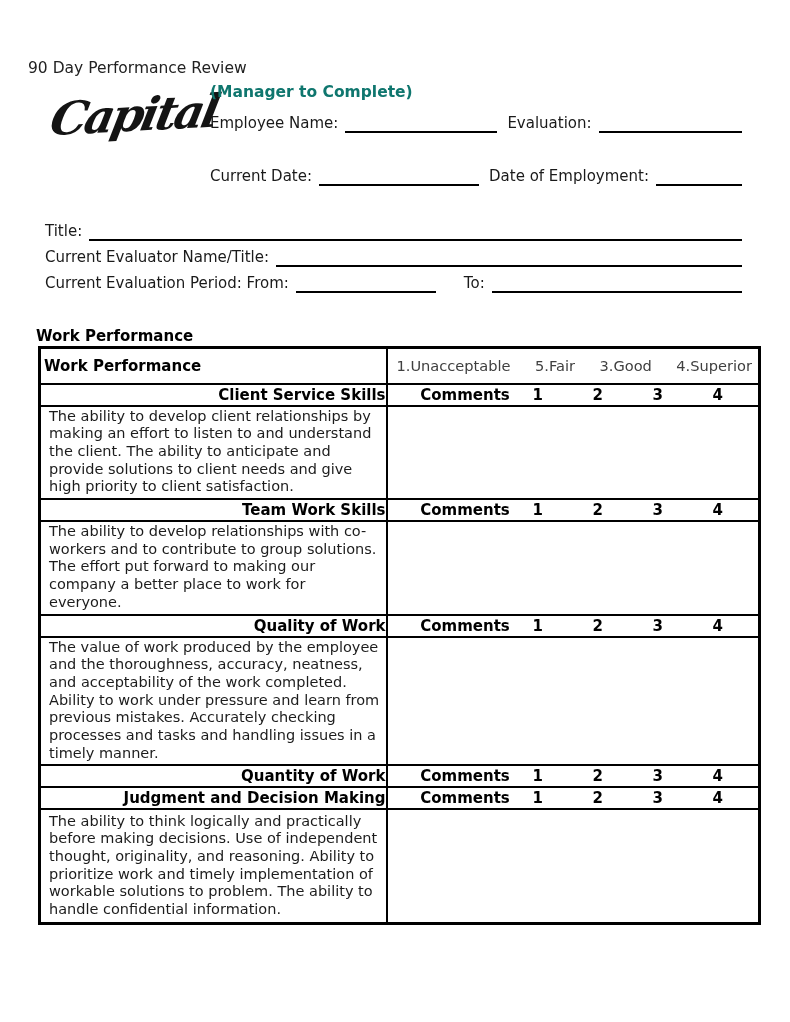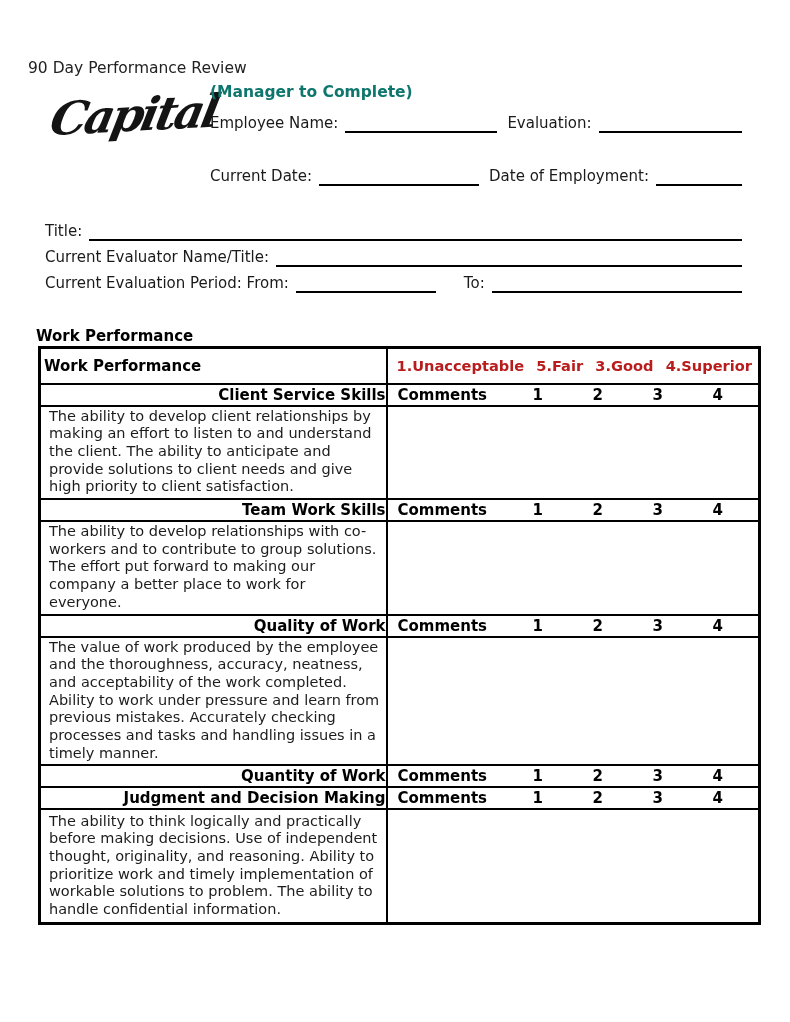--- a/index.html
+++ b/index.html
@@ -94,23 +94,23 @@
   td.head-left {
     font-weight: bold;
     font-size: 15px;
     color: #000;
     padding-left: 3px;
   }
   td.head-ratings { padding: 0 6px 0 9px; }
   .ratings-wrap {
     display: flex;
     justify-content: space-between;
-    font-weight: bold;
+    font-weight: normal;
     font-size: 14.6px;
-    color: #b91c1c;
+    color: #404040;
     white-space: nowrap;
   }
   tr.skill-row td { height: 20px; }
   td.skill-name {
     font-weight: bold;
     font-size: 15px;
     color: #000;
     padding-left: 3px;
     line-height: 20px;
     white-space: nowrap;
@@ -119,21 +119,21 @@
   }
   td.rating-header {
     font-weight: bold;
     font-size: 15px;
     color: #000;
     padding-left: 10px;
     line-height: 20px;
     white-space: nowrap;
     overflow: hidden;
   }
-  .comments-label { display: inline-block; width: 135px; }
+  .comments-label { display: inline-block; width: 135px; text-align: center; }
   .rate-num { display: inline-block; width: 60px; }
   td.desc {
     vertical-align: top;
     font-size: 14.5px;
     line-height: 17.7px;
     color: #1c1c1c;
     padding: 1px 5px 2px 8px;
     white-space: pre-wrap;
   }
   td.comment-area { background: #fff; }

